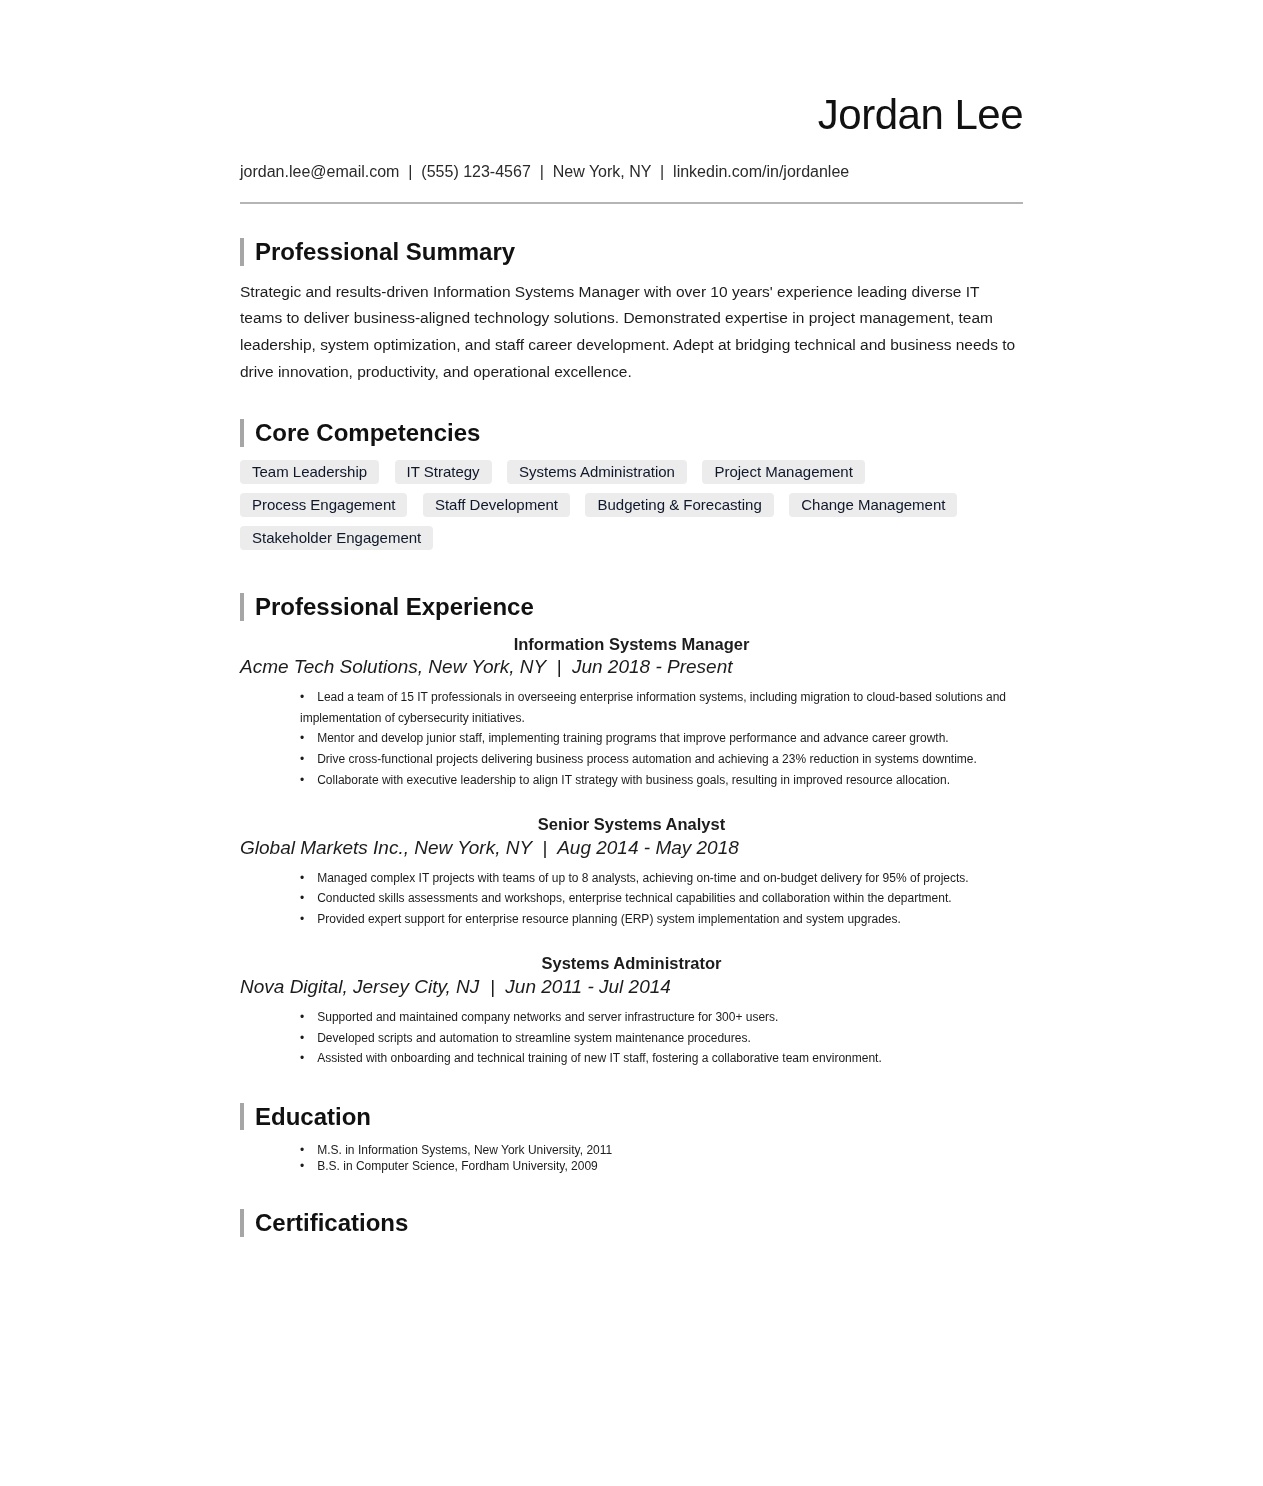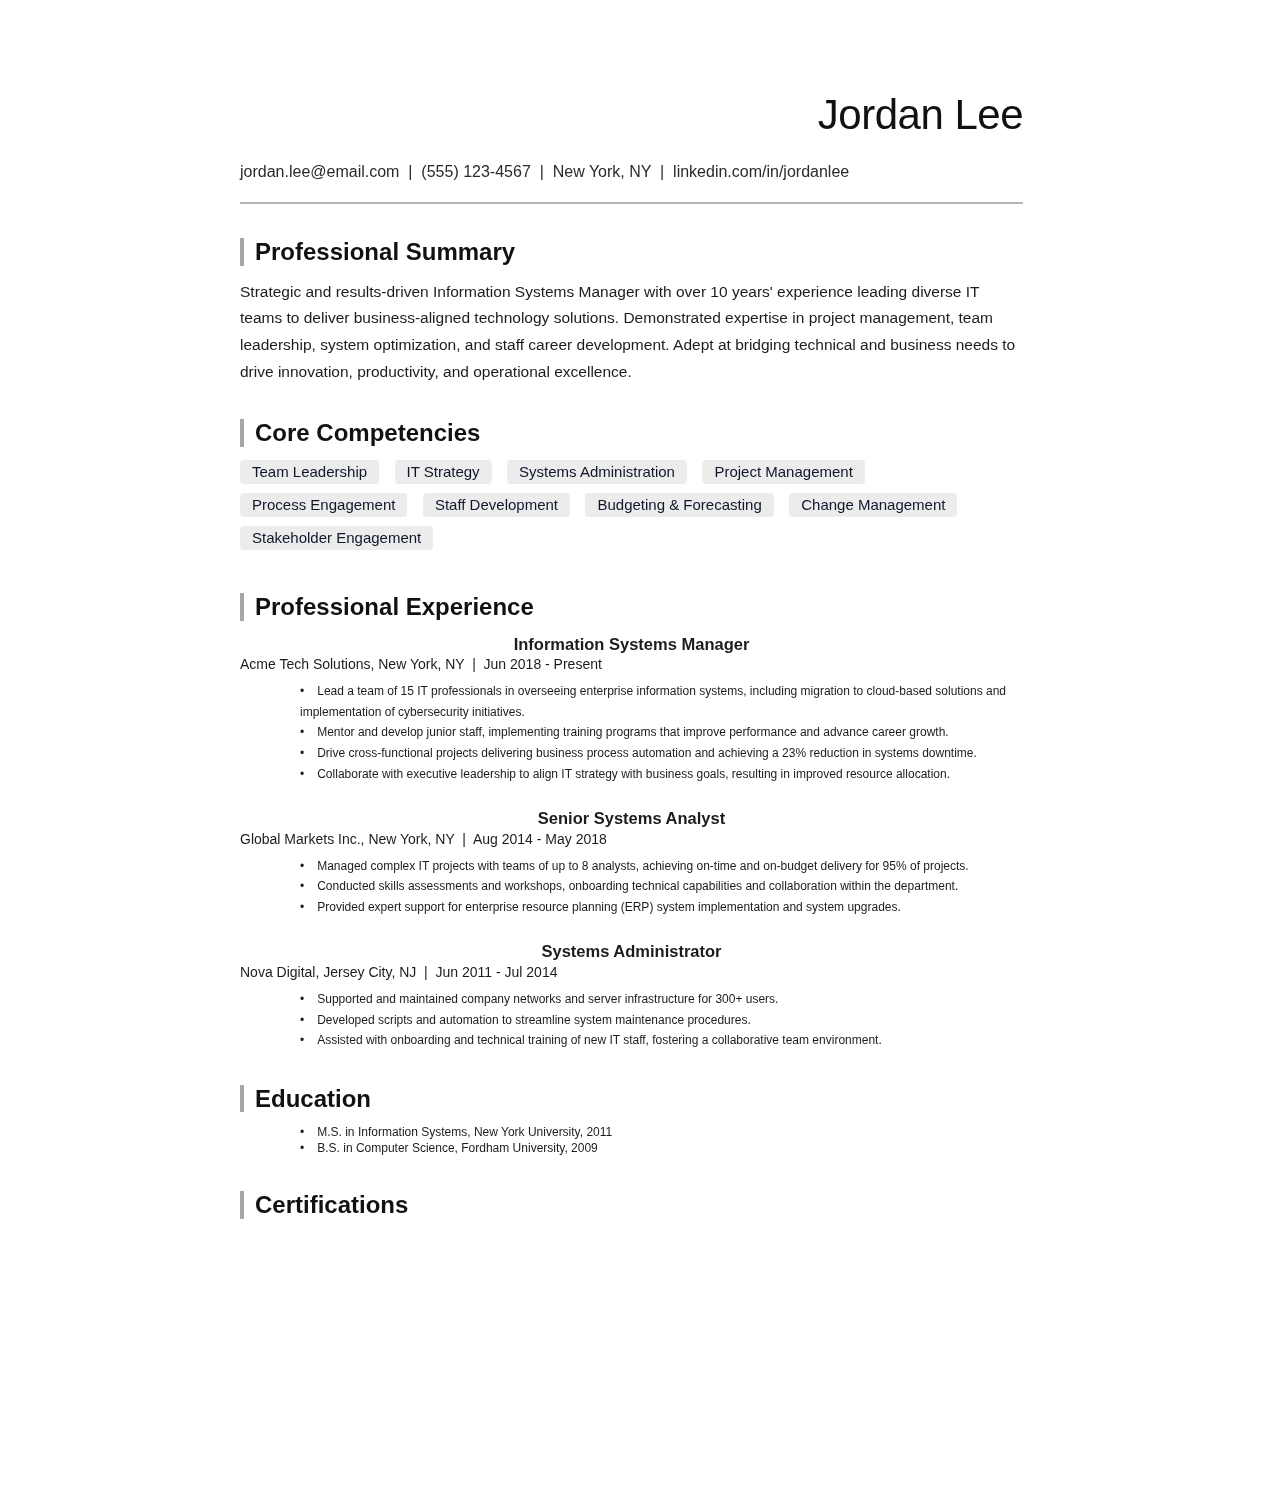--- a/index.html
+++ b/index.html
@@ -59,21 +59,22 @@
   }
   .job { margin: 0 0 24px 0; }
   .job-title {
     font-size: 16.5px;
     font-weight: bold;
     margin: 0;
     line-height: 1.3;
     text-align: center;
   }
   .job-meta {
-    font-size: 14px;
+    font-style: italic;
+    font-size: 19px;
     color: #1c1c1c;
     white-space: pre-wrap;
     margin: 1px 0 0 0;
   }
   ul.bullets {
     list-style: none;
     margin: 9px 0 0 0;
     padding: 0 0 0 60px;
     font-size: 12px;
     line-height: 1.72;
@@ -149,21 +150,21 @@
             </ul>
         </article>
 
         <article class="job">
           <h3 class="job-title">Senior Systems Analyst</h3>
           <div class="job-meta">Global Markets Inc., New York, NY  |  Aug 2014 - May 2018</div>
           <ul class="bullets">
 
               <li>Managed complex IT projects with teams of up to 8 analysts, achieving on-time and on-budget delivery for 95% of projects.</li>
 
-              <li>Conducted skills assessments and workshops, onboarding technical capabilities and collaboration within the department.</li>
+              <li>Conducted skills assessments and workshops, enterprise technical capabilities and collaboration within the department.</li>
 
               <li>Provided expert support for enterprise resource planning (ERP) system implementation and system upgrades.</li>
             </ul>
         </article>
 
         <article class="job">
           <h3 class="job-title">Systems Administrator</h3>
           <div class="job-meta">Nova Digital, Jersey City, NJ  |  Jun 2011 - Jul 2014</div>
           <ul class="bullets">
 

